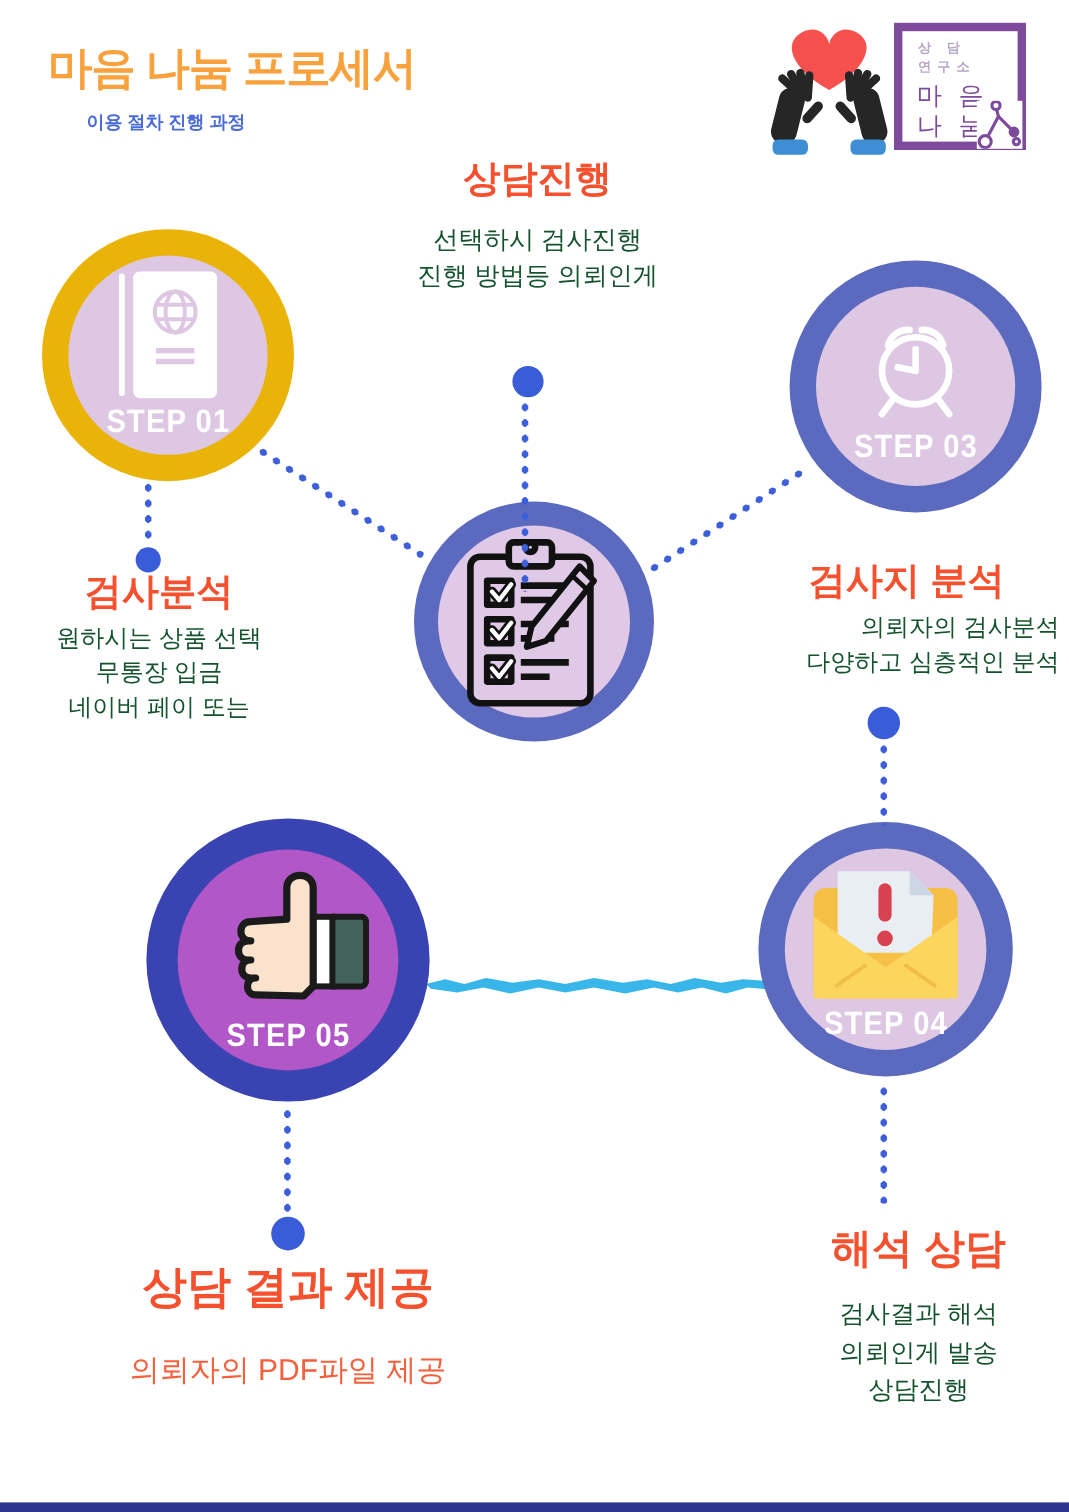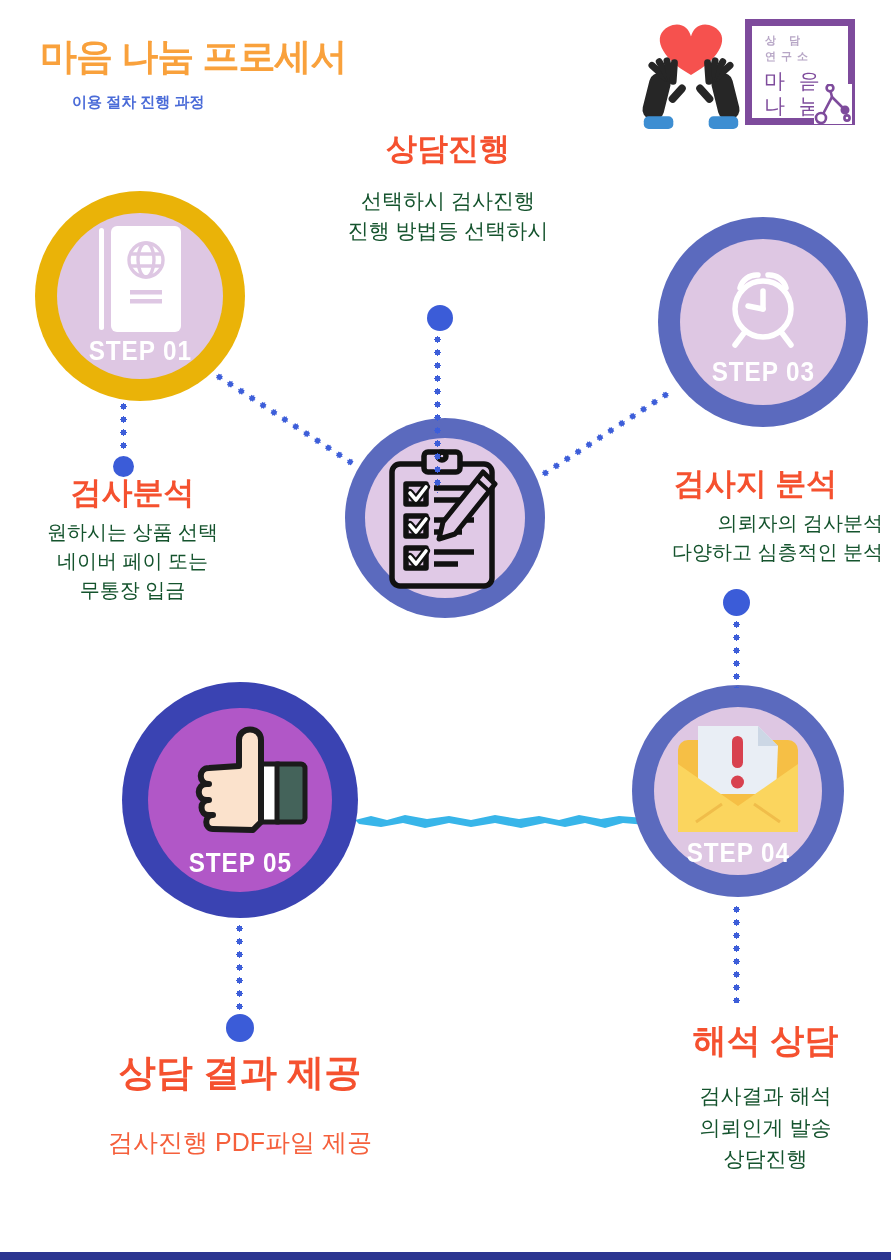--- a/index.html
+++ b/index.html
@@ -212,44 +212,44 @@
   <div class="bigdot" style="left:113px;top:456px;width:21px;height:21px;"></div>
   <div class="bigdot" style="left:723px;top:589px;width:27px;height:27px;"></div>
   <div class="bigdot" style="left:226px;top:1014px;width:28px;height:28px;"></div>
 
   <div class="tblock b-online">
     <div class="t-head">
       <div>상담진행</div>
     </div>
     <div class="t-body">
       <div>선택하시 검사진행</div>
-      <div>진행 방법등 선택하시</div>
+      <div>진행 방법등 의뢰인게</div>
     </div>
   </div>
 
   <div class="tblock b-product">
     <div class="t-head">검사분석</div>
     <div class="t-body">
       <div>원하시는 상품 선택</div>
+      <div>무통장 입금</div>
       <div>네이버 페이 또는</div>
-      <div>무통장 입금</div>
     </div>
   </div>
 
   <div class="tblock b-analysis">
     <div class="t-head">검사지 분석</div>
     <div class="t-body">
       <div>의뢰자의 검사분석</div>
       <div>다양하고 심층적인 분석</div>
     </div>
   </div>
 
   <div class="tblock b-result">
     <div class="t-head">상담 결과 제공</div>
-    <div class="t-body">검사진행 PDF파일 제공</div>
+    <div class="t-body">의뢰자의 PDF파일 제공</div>
   </div>
 
   <div class="tblock b-interpret">
     <div class="t-head">해석 상담</div>
     <div class="t-body">
       <div>검사결과 해석</div>
       <div>의뢰인게 발송</div>
       <div>상담진행</div>
     </div>
   </div>

